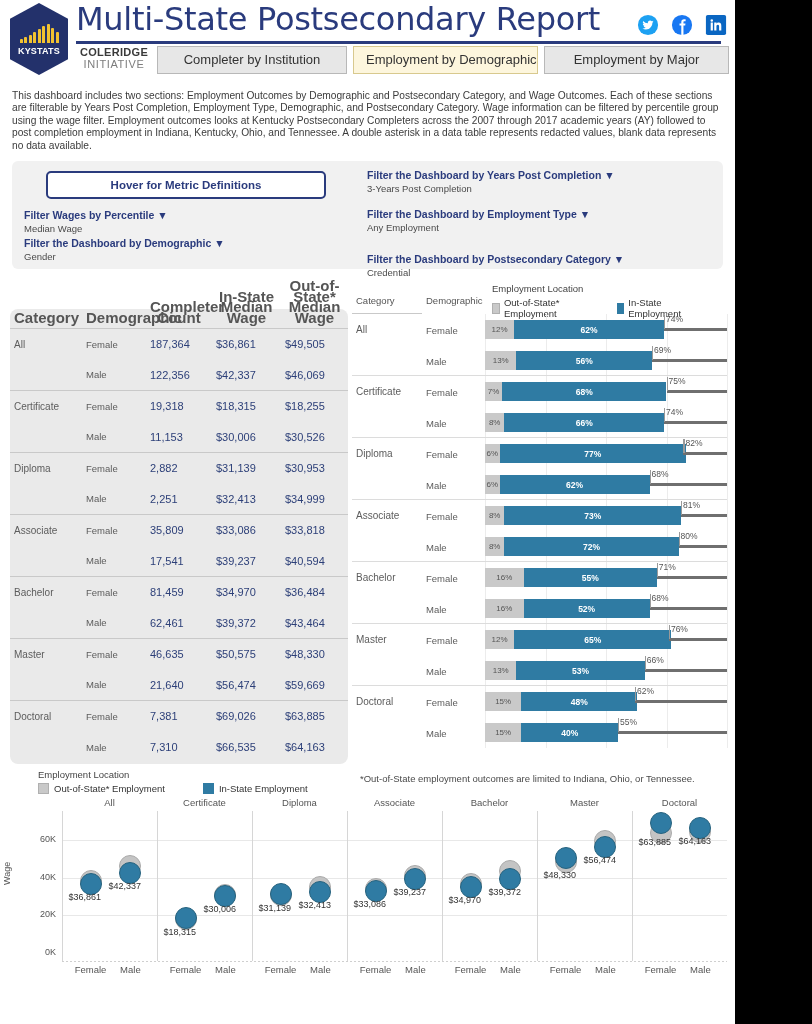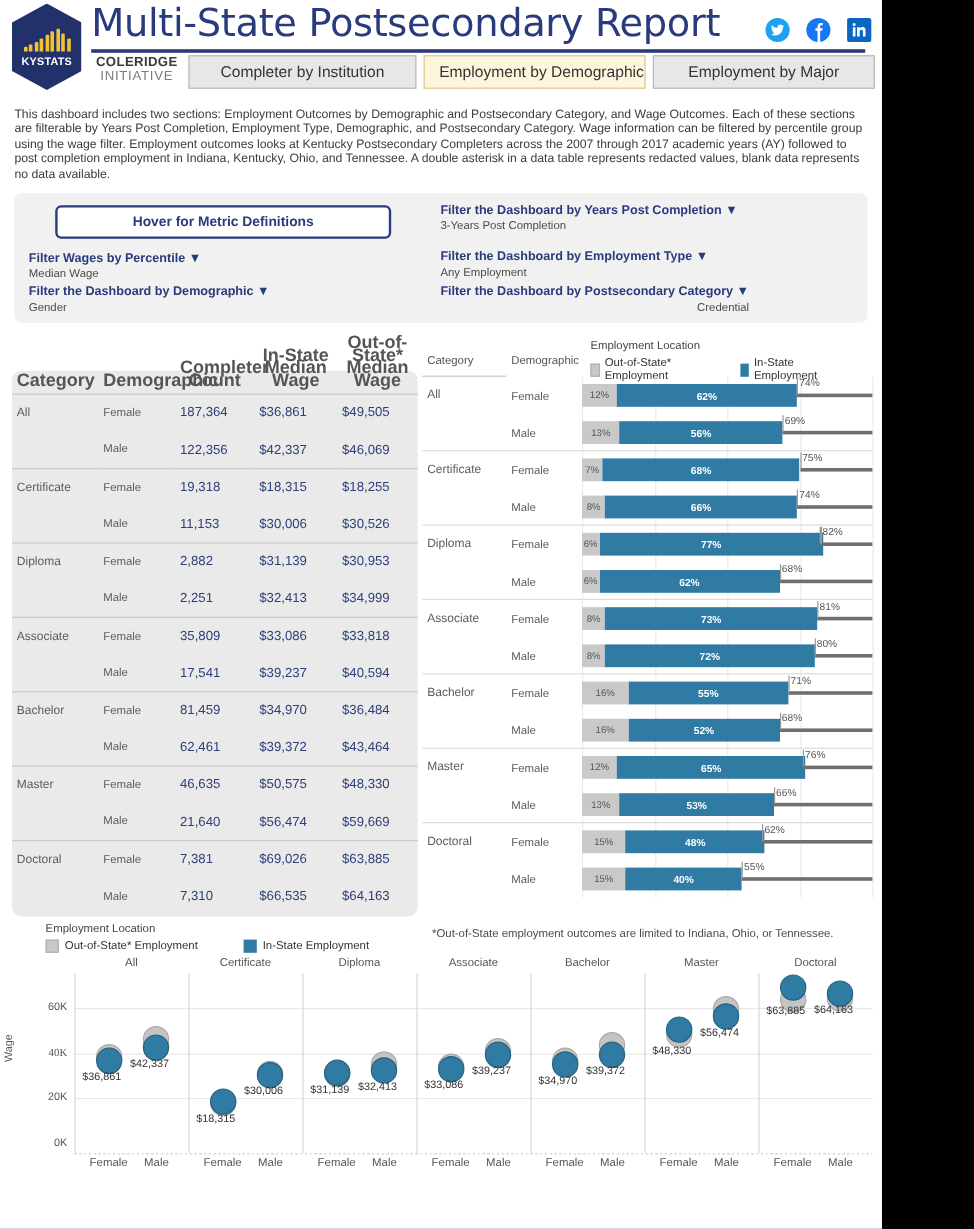--- a/index.html
+++ b/index.html
@@ -79,21 +79,21 @@
     font-size:11.5px; color:#2a3b7d; font-weight:bold;
     display:flex; align-items:center; justify-content:center;
   }
   .fgrp { position:absolute; }
   .fgrp .lbl { font-size:10.5px; font-weight:bold; color:#2a3b7d; white-space:nowrap; }
   .fgrp .val { font-size:9.5px; color:#4a4a4a; margin-top:2px; }
   .f-left1 { left:12px; top:48px; }
   .f-left2 { left:12px; top:76px; }
   .f-right1{ left:355px; top:8px; }
   .f-right2{ left:355px; top:47px; }
-  .f-right3{ left:355px; top:76px;text-align:right; }
+  .f-right3{ left:355px; top:92px; }
 
   
   .main { position:relative; margin-top:12px; height:480px; }
   .tablecard {
     position:absolute; left:10px; top:28px; width:338px; height:455px;
     background:#eaeaea; border-radius:8px;
   }
   table.dt { border-collapse:collapse; width:100%; table-layout:fixed; }
   table.dt th {
     font-size:15px; color:#555; font-weight:bold; text-align:center;
@@ -656,21 +656,21 @@
           <span class="sw blue"></span>
           <span>In-State Employment</span>
         </span>
       </div>
     </div>
     <div class="bwrap" id="scatter">
       <div class="ylab">Wage</div>
     <div class="ytick" style="top: 154px;">0K</div>
         <div class="ytick" style="top: 116.286px;">20K</div>
         <div class="hgrid" style="top: 122.286px;"></div>
-        <div class="ytick" style="top: 78.5714px; font-family: Liberation Serif, serif;">40K</div>
+        <div class="ytick" style="top: 78.5714px;">40K</div>
         <div class="hgrid" style="top: 84.5714px;"></div>
         <div class="ytick" style="top: 40.8571px;">60K</div>
         <div class="hgrid" style="top: 46.8571px;"></div>
         <div class="xaxis"></div>
         <div class="panel" style="left: 62px; width: 95px;">
           <div class="pborder-l"></div>
           <div class="ptitle">All</div>
           <div class="dot-gray" style="width: 22px; height: 22px; left: 17.5px; top: 76.8639px;"></div>
           <div class="dot-blue" style="width: 22px; height: 22px; left: 17.5px; top: 79.4907px;"></div>
           <div class="dotlbl" style="top: 98.4907px; left: 6.5px;">$36,861</div>

